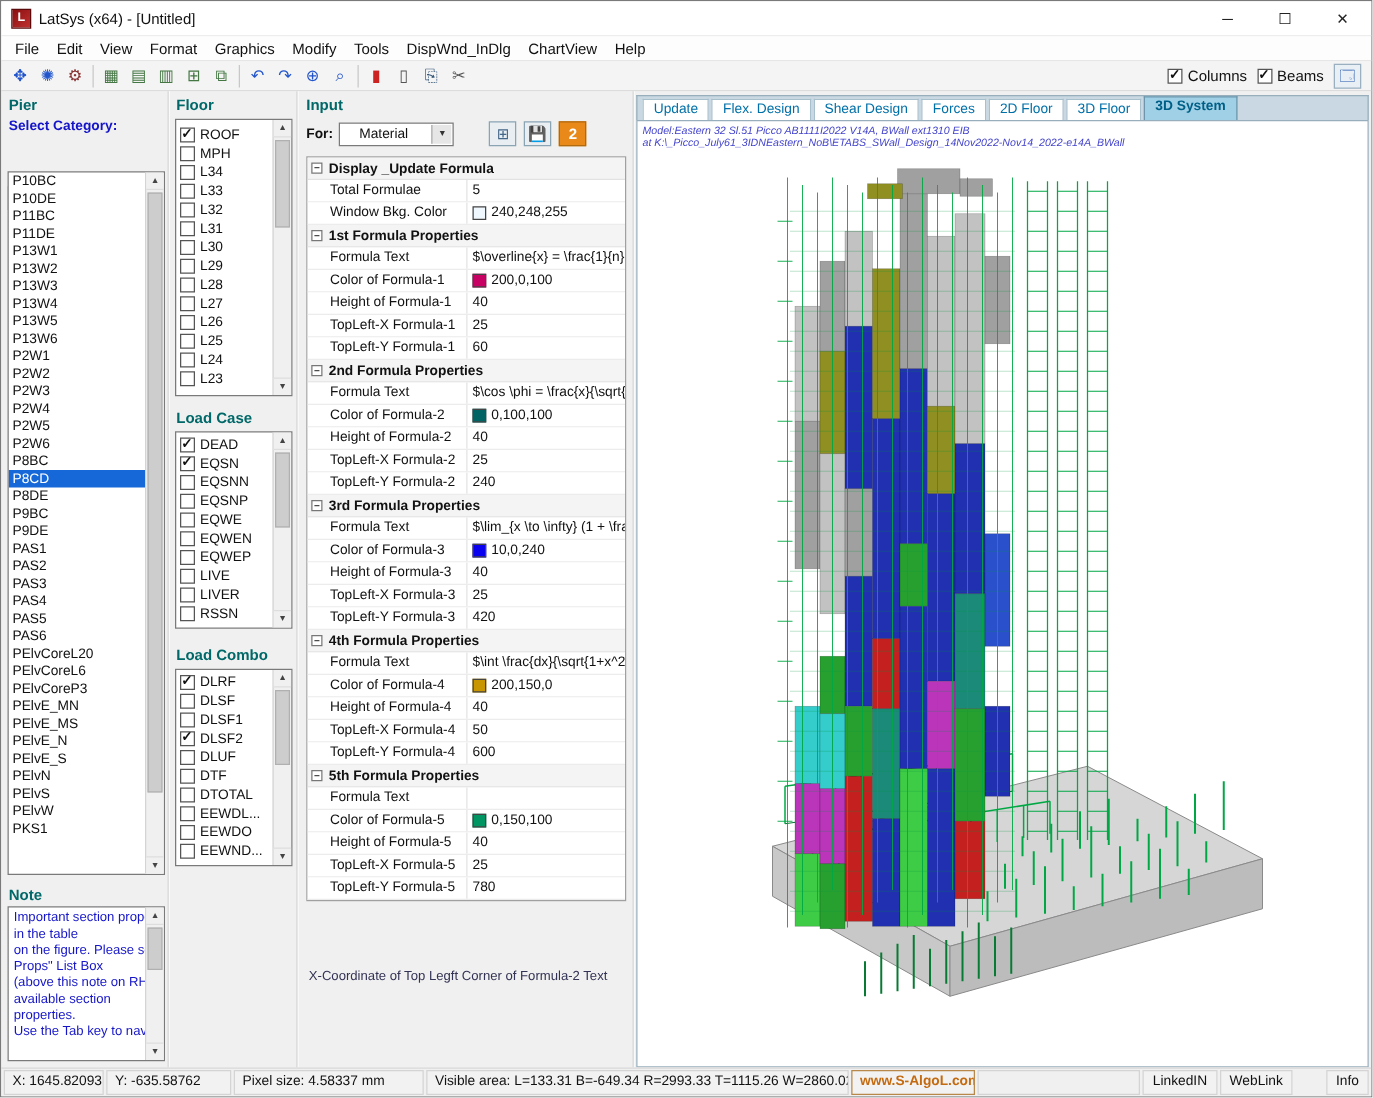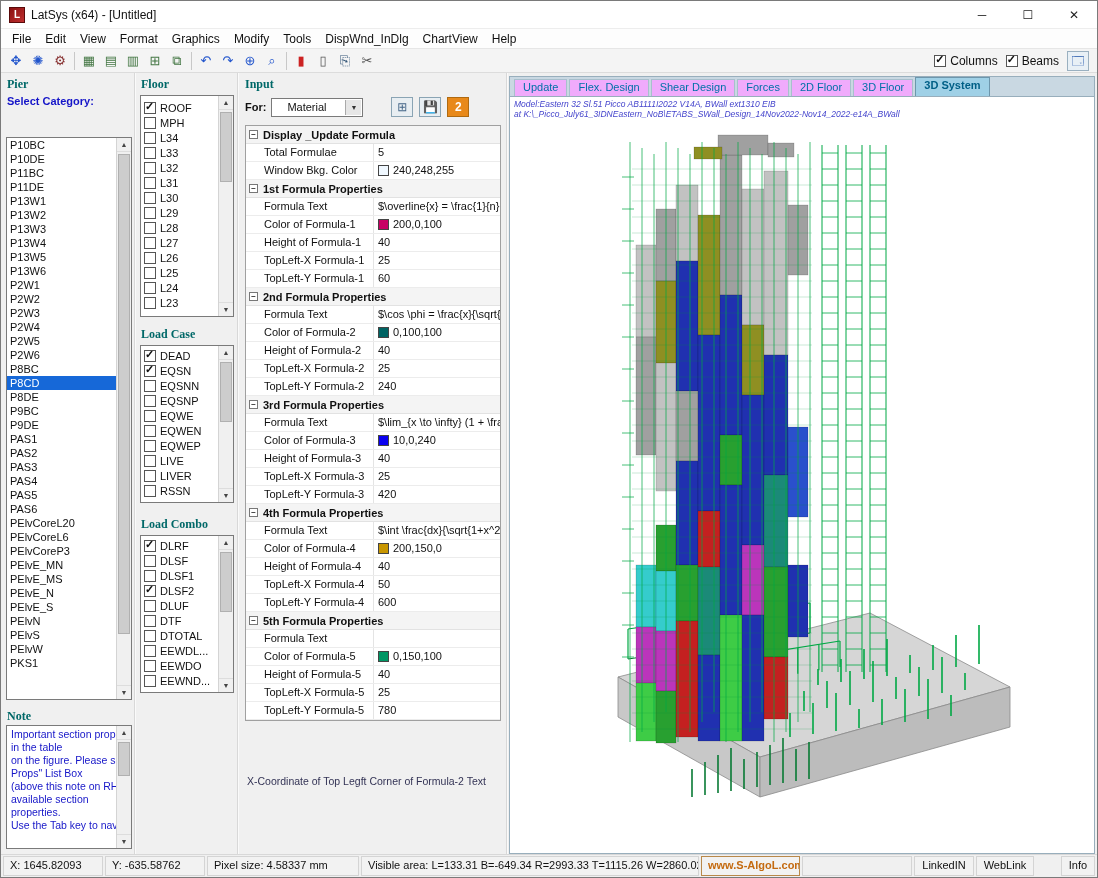--- a/index.html
+++ b/index.html
@@ -25,21 +25,21 @@
   .tb-right { margin-left:auto; display:flex; align-items:center; gap:8px; padding-right:4px; }
   .cb-wrap { display:flex; align-items:center; gap:4px; font-size:12px; color:#111; }
   .cb { width:12px; height:12px; background:#fff; border:1px solid #555; display:inline-block; position:relative; flex:0 0 auto; }
   .cb.checked::after { content:"✓"; position:absolute; left:0; top:-3px; font-size:11px; color:#111; font-weight:bold; }
   .tb-last { width:22px; height:20px; border:1px solid #9ab0c0; background:#e8f0f6; font-size:12px; text-align:center; line-height:18px; color:#2255aa; }
 
   
   .main { position:absolute; top:72px; left:0; right:0; bottom:23px; background:#f0f0f0; }
   .vsep { position:absolute; top:0; bottom:0; width:2px; border-left:1px solid #d8d8d8; border-right:1px solid #fafafa; }
 
-  .panel-title { font-size:12px; font-weight:bold; color:#006868;font-family:Liberation Serif, serif; }
+  .panel-title { font-size:12px; font-weight:bold; color:#006868; }
   .blue-label { font-size:11px; font-weight:bold; color:#1414c8; }
 
   
   .combo { position:relative; background:#fff; border:1px solid #7a7a7a; height:19px; font-size:11px; line-height:17px; padding-left:3px; color:#111; overflow:hidden; white-space:nowrap; }
   .combo .arrow { position:absolute; right:1px; top:1px; bottom:1px; width:16px; background:#e6e6e6; border-left:1px solid #aaa; text-align:center; font-size:7px; line-height:15px; color:#333; }
 
   
   .listbox { position:absolute; background:#fff; border:1px solid #7a7a7a; overflow:hidden; }
   .list-inner { position:absolute; top:0; left:0; right:15px; bottom:0; overflow:hidden; }
   .list-item { font-size:11px; line-height:14px; height:14px; padding-left:3px; color:#111; white-space:nowrap; }
@@ -67,21 +67,21 @@
   .collapse { width:9px; height:9px; border:1px solid #777; font-size:8px; line-height:7px; text-align:center; display:inline-block; margin-right:5px; background:#fff; color:#333; }
   .grid-row { display:flex; height:18px; line-height:17px; border-bottom:1px solid #ececec; font-size:11px; background:#fff; }
   .grid-label { width:128px; padding-left:18px; border-right:1px solid #e4e4e4; overflow:hidden; white-space:nowrap; color:#111; flex:0 0 auto; }
   .grid-value { flex:1; padding-left:4px; overflow:hidden; white-space:nowrap; display:flex; align-items:center; gap:4px; color:#111; }
   .swatch { width:11px; height:11px; border:1px solid #444; display:inline-block; flex:0 0 auto; }
   .grid-footer { position:absolute; font-size:10.5px; color:#333355; white-space:nowrap; }
 
   
   .view { position:absolute; left:508px; top:3px; width:586px; bottom:0; }
   .tabbar { height:20px; display:flex; gap:2px; padding-left:4px; align-items:flex-end; background:#c9d8e2; border:1px solid #98aebc; border-bottom:none; }
-  .tab { font-size:11px; color:#0070a8; background:#f0abfc; border:1px solid #a8bfcc; border-bottom:none; padding:1px 8px 2px 8px; height:17px; white-space:nowrap; }
+  .tab { font-size:11px; color:#0070a8; background:#ffffff; border:1px solid #a8bfcc; border-bottom:none; padding:1px 8px 2px 8px; height:17px; white-space:nowrap; }
   .tab.active { background:#9fd0e6; color:#005f86; font-weight:bold; height:19px; border-color:#6d96ac; }
   .viewport { position:absolute; top:20px; left:0; right:0; bottom:0; background:#fff; border:1px solid #98aebc; overflow:hidden; }
   .vp-header { position:absolute; left:4px; top:2px; font-size:8.5px; line-height:10px; color:#4444cc; white-space:nowrap; z-index:5;font-style:italic; }
 
   
   .statusbar { position:absolute; left:0; right:0; bottom:0; height:23px; background:#f0f0f0; border-top:1px solid #d8d8d8; display:flex; align-items:stretch; padding:1px 2px; gap:2px; }
   .seg { border:1px solid #d4d4d4; background:#f2f2f2; font-size:11px; color:#111; padding:2px 6px; white-space:nowrap; overflow:hidden; }
   .seg-site { color:#c46a10; font-weight:bold; border:1px solid #b8884a; text-align:center; }
   .seg-fill { flex:1; border:1px solid #d4d4d4; }
 </style>
@@ -905,21 +905,21 @@
             <line x1="260" y1="688" x2="260" y2="648" stroke="#087a34" stroke-width="1.6" opacity="1"></line>
             <line x1="273" y1="686" x2="273" y2="641" stroke="#087a34" stroke-width="1.6" opacity="1"></line>
             <line x1="286" y1="684" x2="286" y2="652" stroke="#087a34" stroke-width="1.6" opacity="1"></line>
             <line x1="299" y1="682" x2="299" y2="645" stroke="#087a34" stroke-width="1.6" opacity="1"></line>
           </svg>
       </div>
     </div>
   </div>
 
   <div class="statusbar">
-    <div class="seg" style="width:100px;">X: 1645.82093</div>
+    <div class="seg" style="width:80px;">X: 1645.82093</div>
     <div class="seg" style="width:100px;">Y: -635.58762</div>
     <div class="seg" style="width:152px;">Pixel size: 4.58337 mm</div>
     <div class="seg" style="width:338px;">Visible area:  L=133.31  B=-649.34  R=2993.33  T=1115.26  W=2860.02  H=1764.60</div>
     <div class="seg seg-site" style="width:99px;">www.S-AlgoL.com</div>
     <div class="seg-fill"></div>
     <div class="seg" style="width:60px;text-align:center;">LinkedIN</div>
     <div class="seg" style="width:58px;text-align:center;">WebLink</div>
     <div class="seg" style="width:34px;text-align:center;margin-left:25px;">Info</div>
   </div>
 

